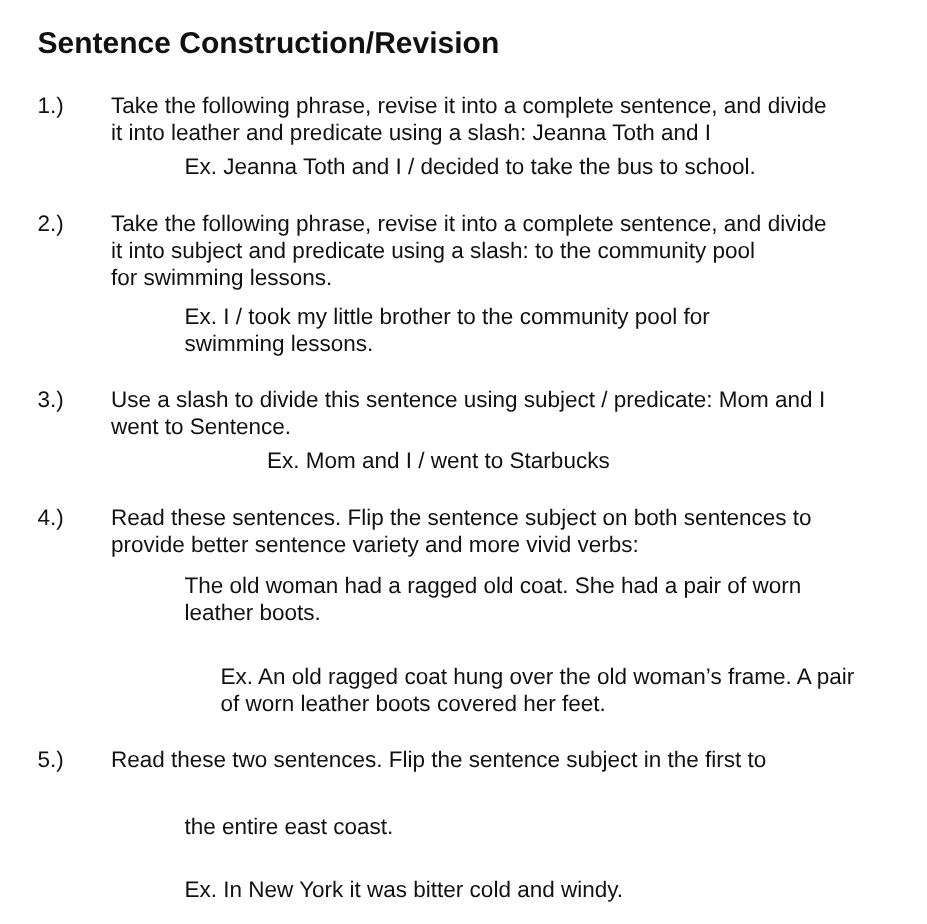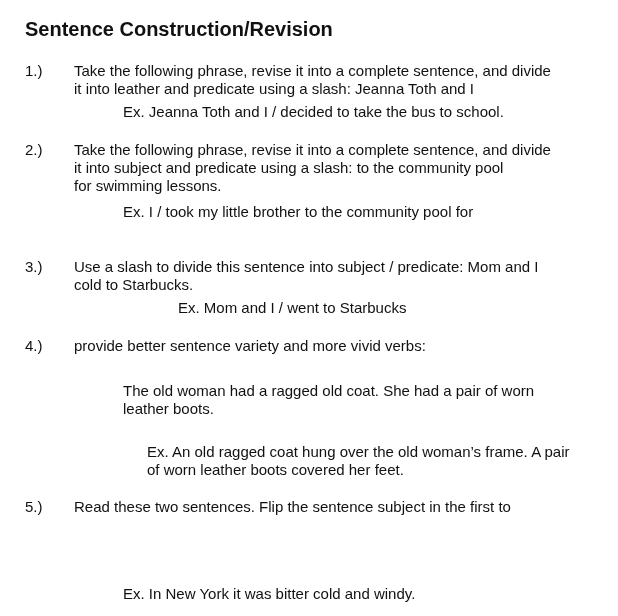--- a/index.html
+++ b/index.html
@@ -59,52 +59,55 @@
 
 <div>
   <span class="num" style="top:141px;">2.)</span>
   <div class="txt" style="top:141px;">
     <span class="line">Take the following phrase, revise it into a complete sentence, and divide</span>
     <span class="line">it into subject and predicate using a slash:   to the community pool</span>
     <span class="line">for swimming lessons.</span>
   </div>
   <div class="ex" style="left:123px; top:203px;">
     <span class="line">Ex.  I / took my little brother to the community pool for</span>
+    <span class="line">swimming lessons.</span>
   </div>
 </div>
 
 <div>
   <span class="num" style="top:258px;">3.)</span>
   <div class="txt" style="top:258px;">
-    <span class="line">Use a slash to divide this sentence into subject / predicate:  Mom and I</span>
-    <span class="line">cold to Starbucks.</span>
+    <span class="line">Use a slash to divide this sentence using subject / predicate:  Mom and I</span>
+    <span class="line">went to Sentence.</span>
   </div>
   <div class="ex" style="left:178px; top:299px;">
     <span class="line">Ex.  Mom and I / went to Starbucks</span>
   </div>
 </div>
 
 <div>
   <span class="num" style="top:337px;">4.)</span>
   <div class="txt" style="top:337px;">
+    <span class="line">Read these sentences.  Flip the sentence subject on both sentences to</span>
     <span class="line">provide better sentence variety and more vivid verbs:</span>
   </div>
   <div class="ex" style="left:123px; top:382px;">
     <span class="line">The old woman had a ragged old coat.  She had a pair of worn</span>
     <span class="line">leather boots.</span>
   </div>
   <div class="ex" style="left:123px; top:443px;margin-left:24px;">
     <span class="line">Ex.  An old ragged coat hung over the old woman’s frame.  A pair</span>
     <span class="line">of worn leather boots covered her feet.</span>
   </div>
 </div>
 
 <div>
   <span class="num" style="top:498px;">5.)</span>
   <div class="txt" style="top:498px;">
     <span class="line">Read these two sentences.  Flip the sentence subject in the first to</span>
   </div>
   <div class="ex" style="left:123px; top:543px;">
+    <span class="line">the entire east coast.</span>
   </div>
   <div class="ex" style="left:123px; top:585px;">
     <span class="line">Ex.  In New York it was bitter cold and windy.</span>
   </div>
 </div>
 
 </body></html>

